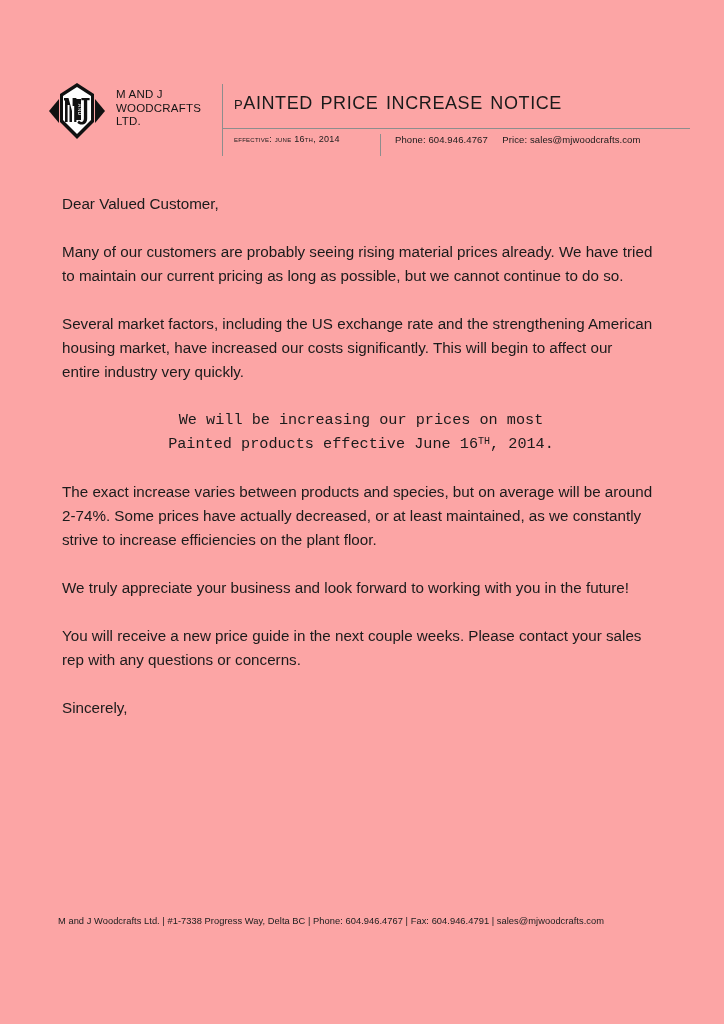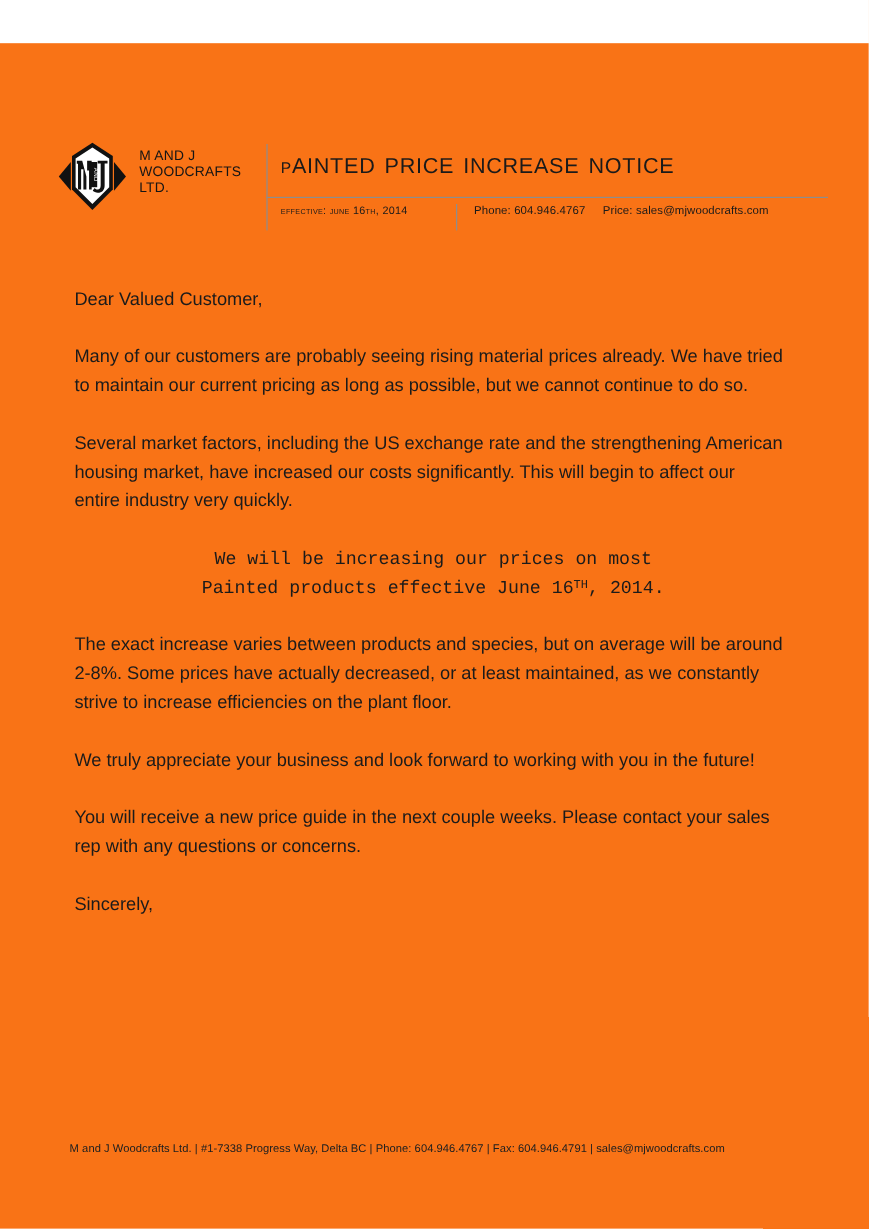--- a/index.html
+++ b/index.html
@@ -12,22 +12,21 @@
     height: 1024px;
     position: relative;
     font-family: "Liberation Sans", sans-serif;
     color: #1b1b1b;
     -webkit-font-smoothing: antialiased;
   }
 
   .page {
     position: absolute;
     inset: 0;
-    background: #f97316;
-    margin-top: 36px;
+    background: #fca5a5;
   }
 
   
   .letterhead {
     position: absolute;
     left: 48px;
     top: 78px;
     width: 642px;
     height: 80px;
   }
@@ -120,21 +119,21 @@
     letter-spacing: 0.1px;
     color: #1a1a1a;
     white-space: nowrap;
   }
   .head-contact .sp { display: inline-block; width: 9px; }
 
   
   .body-copy {
     position: absolute;
     left: 62px;
-    top: 202px;
+    top: 192px;
     width: 592px;
     font-size: 15.2px;
     line-height: 24px;
     color: #1b1b1b;
   }
 
   .para { margin: 0 0 24px 0; }
 
   .centered-block {
     margin: 0 0 24px 0;
@@ -266,21 +265,21 @@
 
     <p class="para">Many of our customers are probably seeing rising material prices already. We have tried to maintain our current pricing as long as possible, but we cannot continue to do so.</p>
 
     <p class="para">Several market factors, including the US exchange rate and the strengthening American housing market, have increased our costs significantly. This will begin to affect our entire industry very quickly.</p>
 
     <div class="centered-block">
       <span class="cline">We will be increasing our prices on most</span>
       <span class="cline"><span>Painted products effective June 16</span><sup>TH</sup><span>, 2014.</span></span>
     </div>
 
-    <p class="para">The exact increase varies between products and species, but on average will be around 2-8%. Some prices have actually decreased, or at least maintained, as we constantly strive to increase efficiencies on the plant floor.</p>
+    <p class="para">The exact increase varies between products and species, but on average will be around 2-74%. Some prices have actually decreased, or at least maintained, as we constantly strive to increase efficiencies on the plant floor.</p>
 
     <p class="para">We truly appreciate your business and look forward to working with you in the future!</p>
 
     <p class="para">You will receive a new price guide in the next couple weeks. Please contact your sales rep with any questions or concerns.</p>
 
     <p class="salutation">Sincerely,</p>
   </div>
 
 
   <div class="footer">M and J Woodcrafts Ltd. | #1-7338 Progress Way, Delta BC | Phone: 604.946.4767 | Fax: 604.946.4791 | sales@mjwoodcrafts.com</div>

